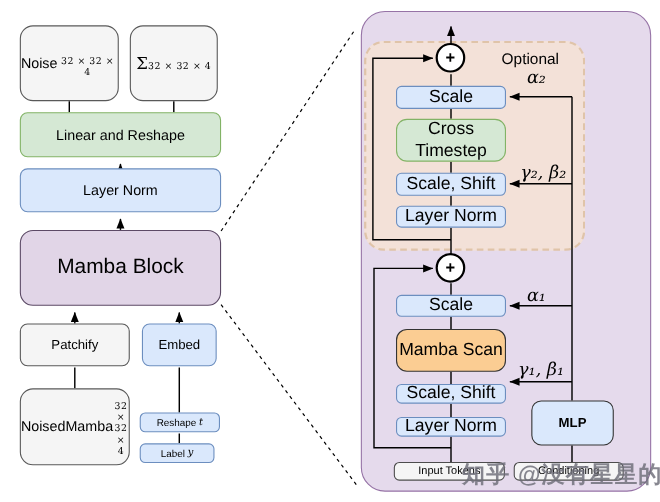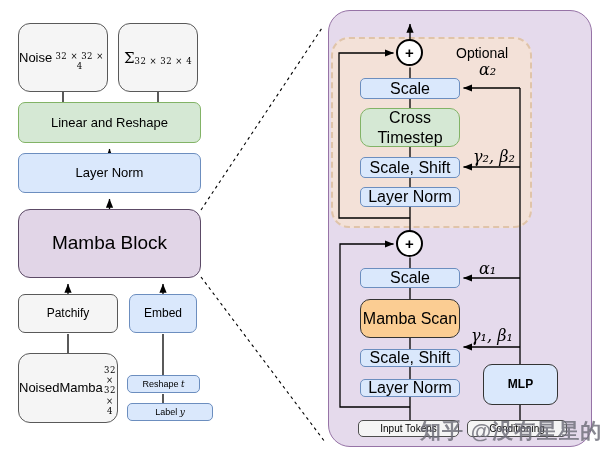--- a/index.html
+++ b/index.html
@@ -124,21 +124,21 @@
   <div class="bx col gray r12 boxlayer" style="left:18px;top:353px;width:100px;height:70px;">
     <span class="f13">Noised</span>
     <span class="f13">Mamba</span>
     <span class="dims" style="margin-top:5px;">32 × 32 × 4</span>
   </div>
 
   <div class="bx blue r5 f9 boxlayer" style="left:127px;top:375px;width:73px;height:18px;">
     <span>Reshape</span>&nbsp;<span class="mathvar">t</span>
   </div>
 
-  <div class="bx blue r5 f9 boxlayer" style="left:127px;top:403px;width:86px;height:18px;">
+  <div class="bx blue r5 f9 boxlayer" style="left:127px;top:403px;width:68px;height:18px;">
     <span>Label</span>&nbsp;<span class="mathvar">y</span>
   </div>
 
   <div class="plus-circle" style="left:396px;top:39px;">
     <span>+</span>
   </div>
 
   <div class="bx blue r5 f11 boxlayer" style="left:360px;top:78px;width:100px;height:21px;">
     <span>Scale</span>
   </div>

